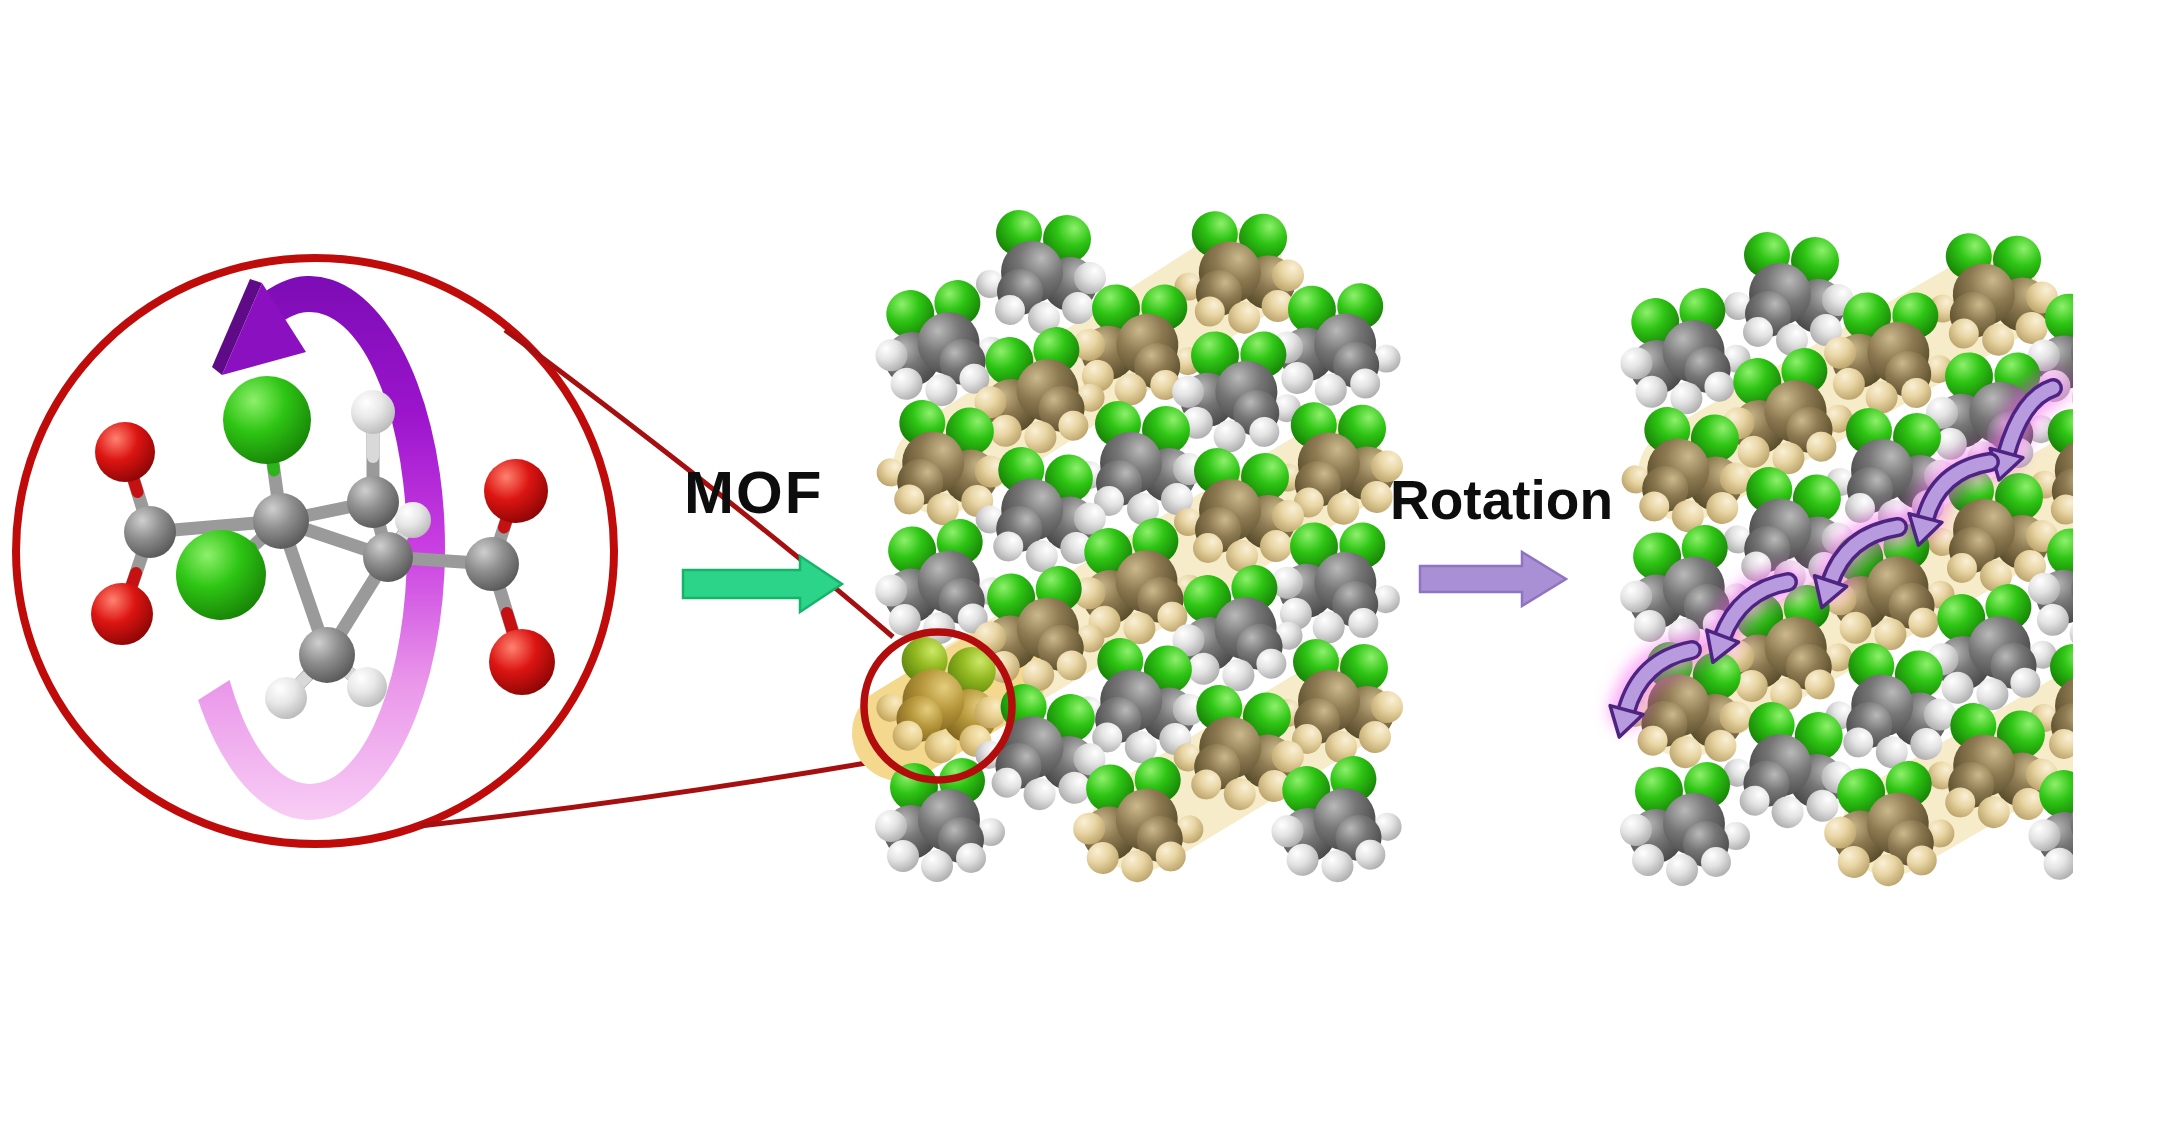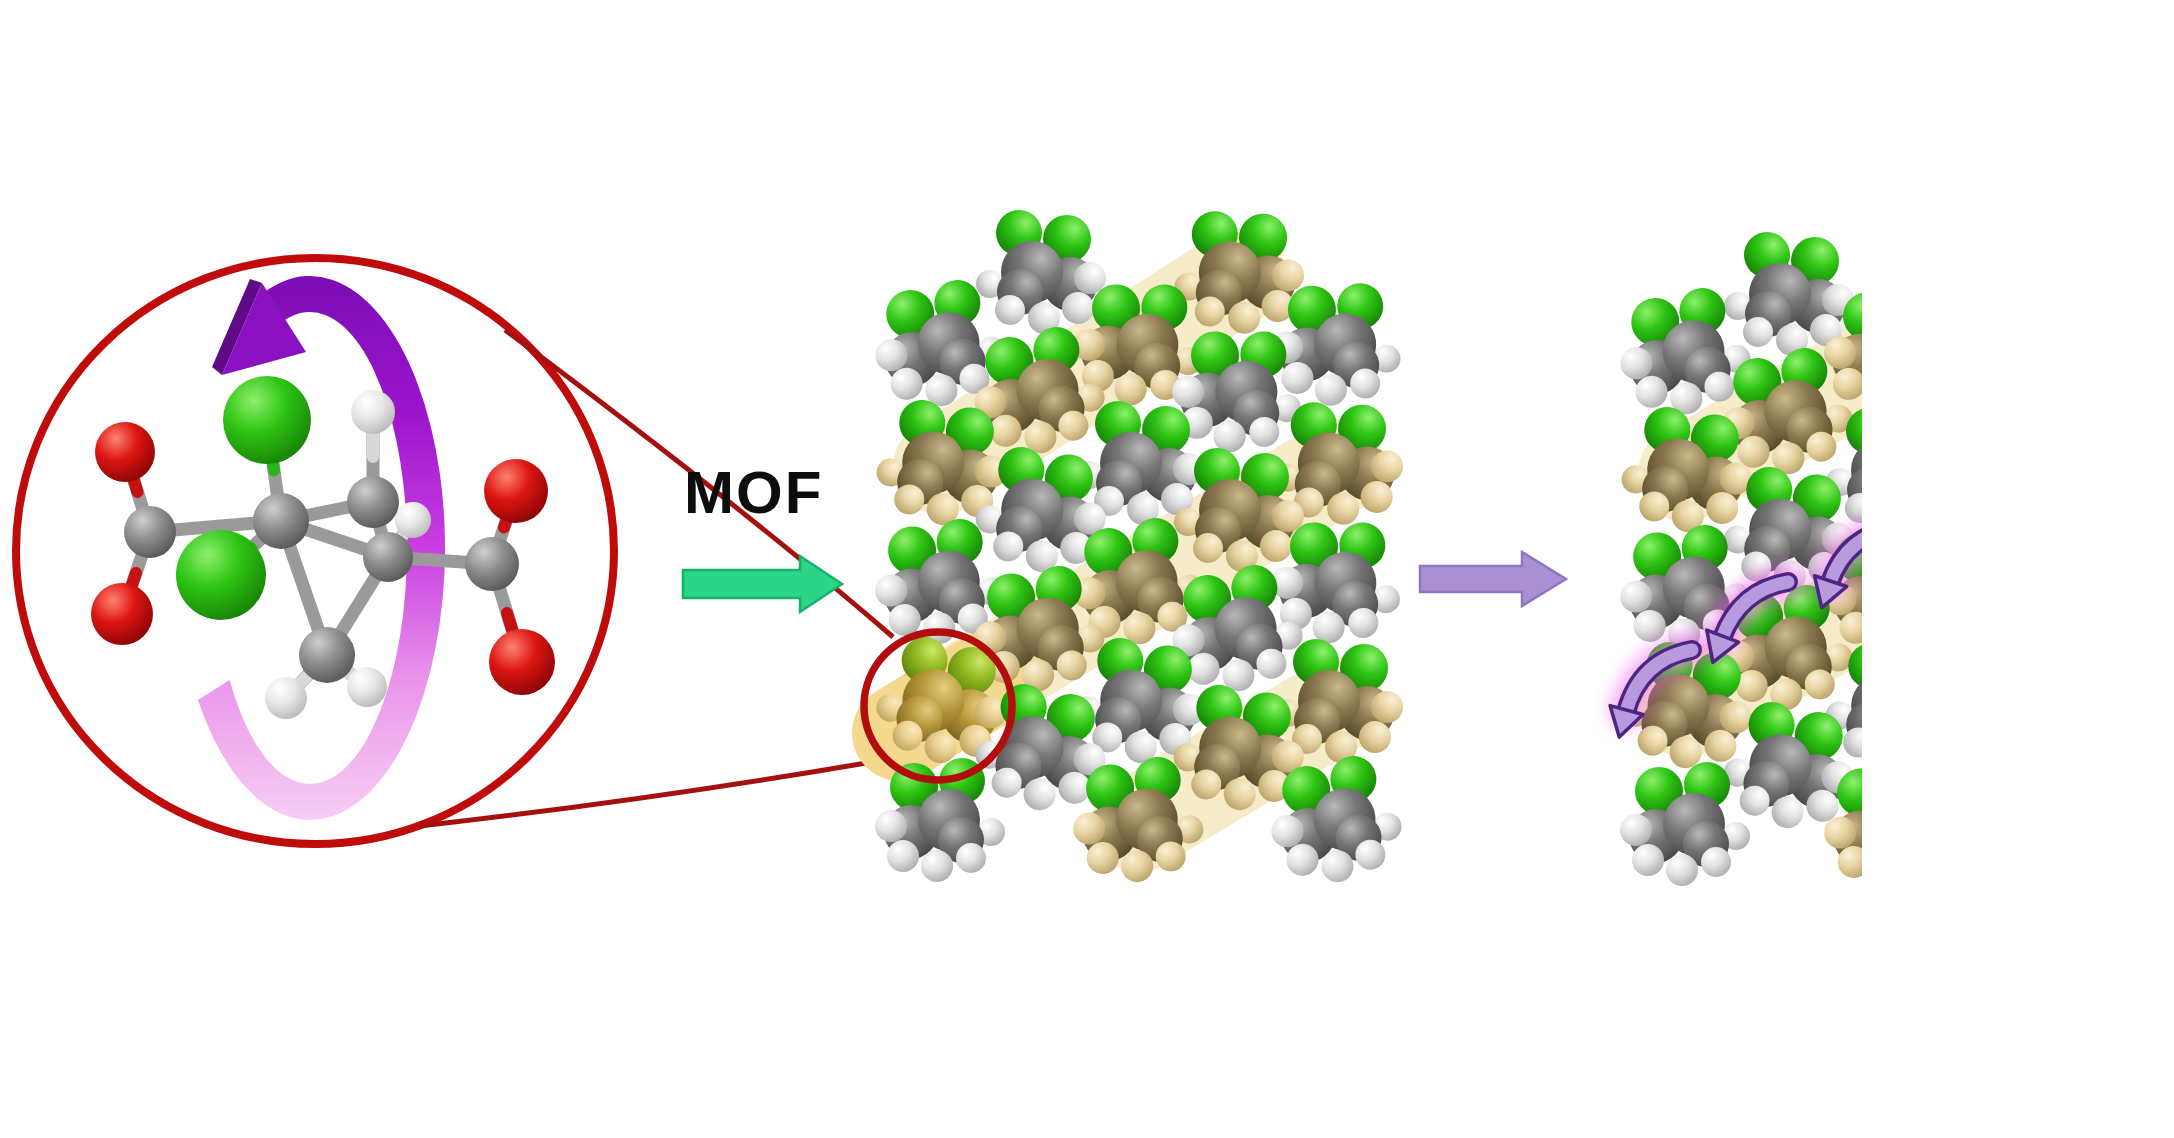--- a/index.html
+++ b/index.html
@@ -1,16 +1,16 @@
 <!DOCTYPE html>
 <html><head>
 <meta charset="utf-8">
 <style>
   html,body{margin:0;padding:0;background:#ffffff;}
-  .stage{position:relative;width:1862px;height:1138px;background:#ffffff;overflow:hidden;
+  .stage{position:relative;width:2073px;height:1138px;background:#ffffff;overflow:hidden;
          font-family:"Liberation Sans",sans-serif;}
   .stage svg{position:absolute;left:0;top:0;}
   .fig-label{position:absolute;font-weight:700;color:#0d0d0d;white-space:nowrap;
              font-family:"Liberation Sans",sans-serif;}
   .fig-label.mof{left:684px;top:458px;font-size:60px;letter-spacing:2px;}
   .fig-label.rot{left:1390px;top:468px;font-size:55px;}
 </style>
 </head>
 <body>
 
@@ -769,13 +769,14 @@
           <path d="M 1788 582 Q 1740 590 1722 638" stroke="#4d2482" stroke-width="20" fill="none" stroke-linecap="round"></path>
           <path d="M 1788 582 Q 1740 590 1722 638" stroke="#b89bdf" stroke-width="13" fill="none" stroke-linecap="round"></path>
           <polygon points="1712.8707905187018,662.3445586167952 1738.6198429018505,642.0964401518645 1706.784650864503,630.1582431378592" fill="#b89bdf" stroke="#4d2482" stroke-width="3.5" stroke-linejoin="round"></polygon>
           <path d="M 1692 650 Q 1640 660 1626 712" stroke="#4d2482" stroke-width="20" fill="none" stroke-linecap="round"></path>
           <path d="M 1692 650 Q 1640 660 1626 712" stroke="#b89bdf" stroke-width="13" fill="none" stroke-linecap="round"></path>
           <polygon points="1619.2406896903553,737.1060097215374 1642.9354148417472,714.4883175315725 1610.1044790520443,705.6492194343449" fill="#b89bdf" stroke="#4d2482" stroke-width="3.5" stroke-linejoin="round"></polygon>
         </g>
       </g>
     </svg>
   <div class="fig-label mof">MOF</div>
+  <div class="fig-label rot">Rotation</div>
 </div>
 
 </body></html>

